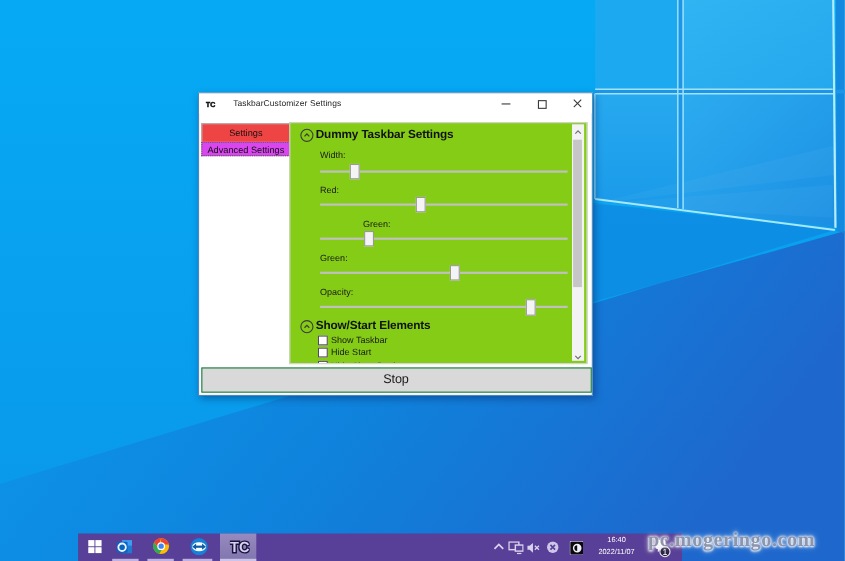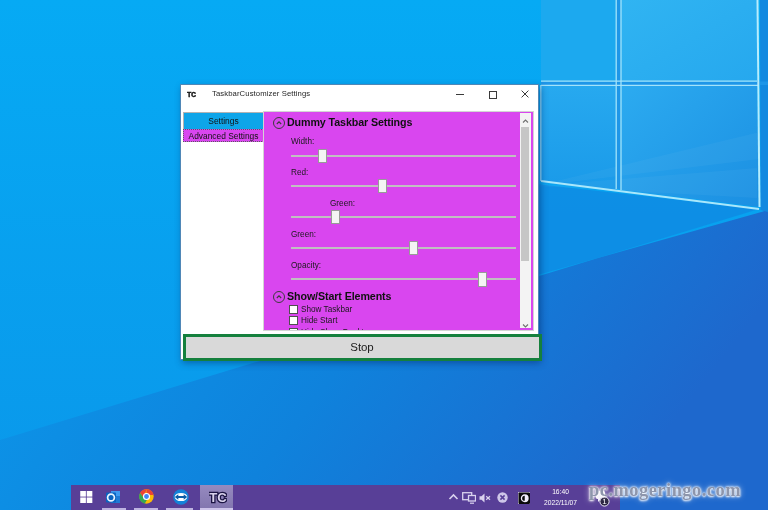--- a/index.html
+++ b/index.html
@@ -2,38 +2,38 @@
 <html><head><meta charset="utf-8"><style>
 html,body{margin:0;padding:0;width:768px;height:510px;overflow:hidden;font-family:"Liberation Sans",sans-serif;}
 #stage{position:absolute;left:0;top:0;width:768px;height:510px;overflow:hidden;}
 .abs{position:absolute;}
 
 #win{position:absolute;left:180px;top:84px;width:357px;height:274px;background:#fff;border:1px solid rgba(35,105,165,.8);box-shadow:2px 3px 7px rgba(0,30,90,.45);}
 #title{position:absolute;left:0;top:0;width:100%;height:18px;background:#fff;}
 #title .txt{position:absolute;left:31px;top:4px;font-size:7.7px;color:#1f1f1f;letter-spacing:.1px;}
 
 .tab{position:absolute;left:2px;width:79px;text-align:center;color:#111;}
-#tab1{top:26.5px;height:16px;line-height:17px;background:#0ea5e9;border:1px solid #b3b3b3;border-bottom:none;font-size:8.4px;}
+#tab1{top:26.5px;height:16px;line-height:17px;background:#ef4444;border:1px solid #b3b3b3;border-bottom:none;font-size:8.4px;}
 #tab2{top:43.5px;height:11.5px;line-height:12px;background:#d946ef;border:1px dotted #5f5f5f;font-size:8.4px;}
 
-#content{position:absolute;left:82px;top:26px;width:269px;height:218px;border:1px solid #d4d4d4;background:#d946ef;overflow:hidden;}
+#content{position:absolute;left:82px;top:26px;width:269px;height:218px;border:1px solid #d4d4d4;background:#84cc16;overflow:hidden;}
 .hdr{position:absolute;left:23px;font-size:10.7px;font-weight:bold;color:#111;letter-spacing:-.1px;}
 .circ{position:absolute;left:8.5px;width:10px;height:10px;border:1px solid #3c3c3c;border-radius:50%;}
 .circ svg{position:absolute;left:0;top:0;}
 .lbl{position:absolute;left:27px;font-size:8.2px;color:#1a1a1a;}
 .track{position:absolute;left:27px;width:225px;height:2px;background:#c0c0c0;}
 .thumb{position:absolute;width:7.6px;height:12.6px;background:#f4f4f4;border:1px solid #999;}
 .cb{position:absolute;left:24.5px;width:7.6px;height:7.2px;background:#fff;border:1px solid #4f4f4f;}
 .cblbl{position:absolute;left:37px;font-size:8.2px;color:#1a1a1a;}
 
 #sbar{position:absolute;right:2.5px;top:1px;width:11px;height:215px;background:#f3f3f3;}
 #sthumb{position:absolute;left:1.5px;top:14px;width:8px;height:134px;background:#c6c6c6;}
 .sarrow{position:absolute;left:0;width:11px;height:11px;}
 
-#stop{position:absolute;left:1.5px;top:249px;width:353px;height:20.5px;background:#d9d9d9;border:3px solid #15803d;text-align:center;font-size:11.5px;color:#1c1c1c;line-height:20.5px;letter-spacing:-.1px;}
+#stop{position:absolute;left:1.5px;top:249px;width:353px;height:20.5px;background:#d9d9d9;border:1px solid #15803d;text-align:center;font-size:11.5px;color:#1c1c1c;line-height:20.5px;letter-spacing:-.1px;}
 
 #tb{position:absolute;left:71px;top:485px;width:549px;height:25px;background:#583f97;}
 #tcbtn{position:absolute;left:129px;top:0;width:33px;height:25px;background:linear-gradient(#968abf,#8175ae);}
 .uline{position:absolute;top:23.4px;height:1.6px;background:#beb3e0;}
 .tray{position:absolute;color:#d9d2ee;}
 #clock{position:absolute;left:465px;top:0.5px;width:49px;text-align:center;color:#fff;font-size:6.7px;line-height:11px;}
 
 #wm{position:absolute;left:589px;top:479.5px;width:190px;font-family:"Liberation Serif",serif;font-weight:bold;font-size:18.4px;color:rgba(122,132,158,.85);text-shadow:0 0 2px rgba(255,255,255,.95),0 0 3px rgba(255,255,255,.9),0 0 6px rgba(255,255,255,.85),0 1px 2px rgba(255,255,255,.8);letter-spacing:.5px;}
 </style></head>
 <body>

